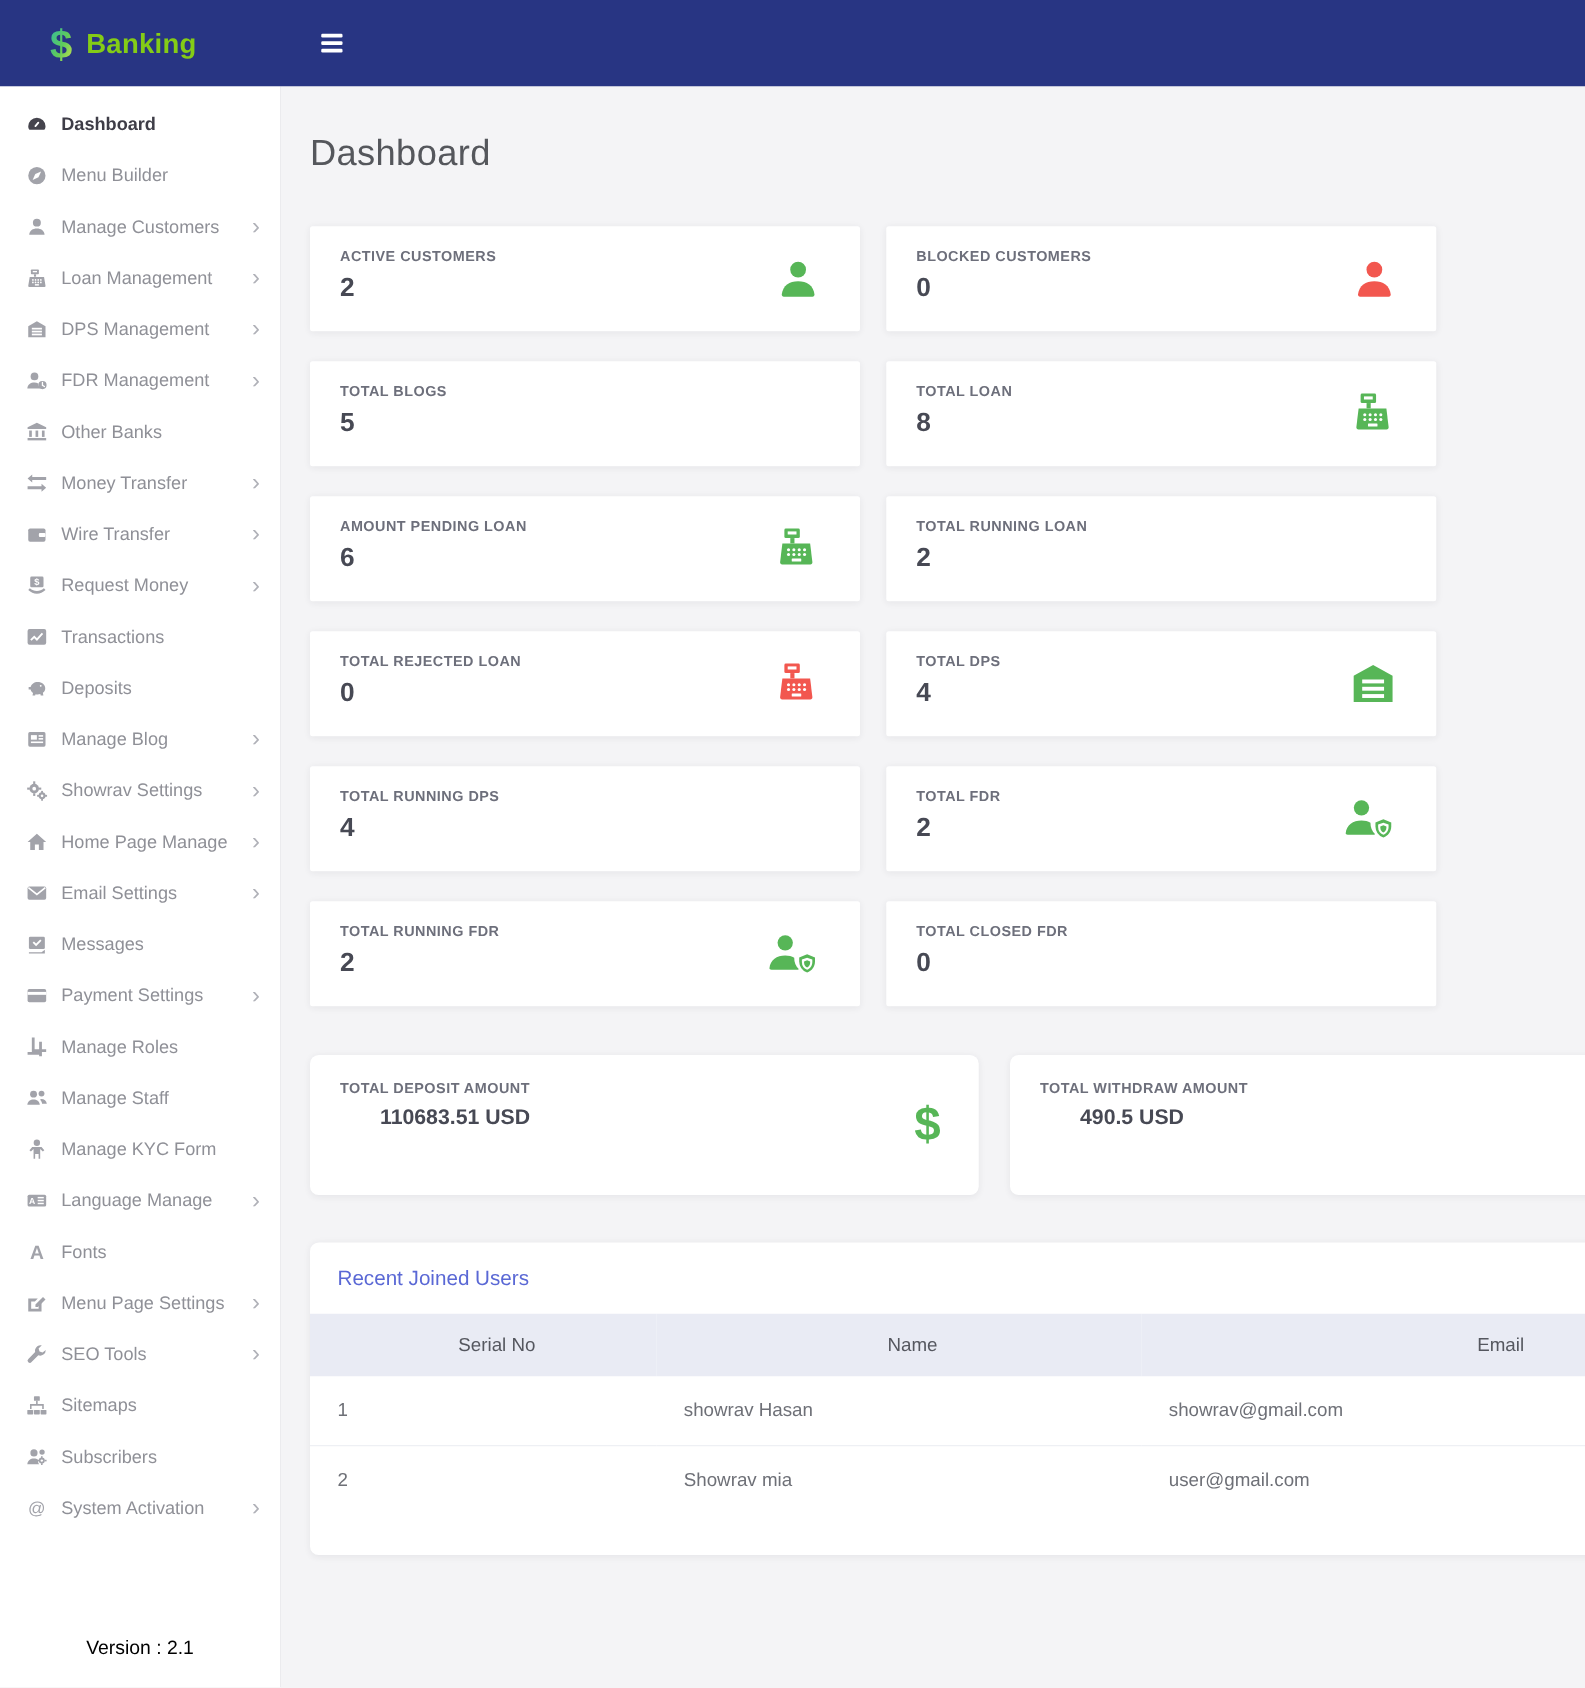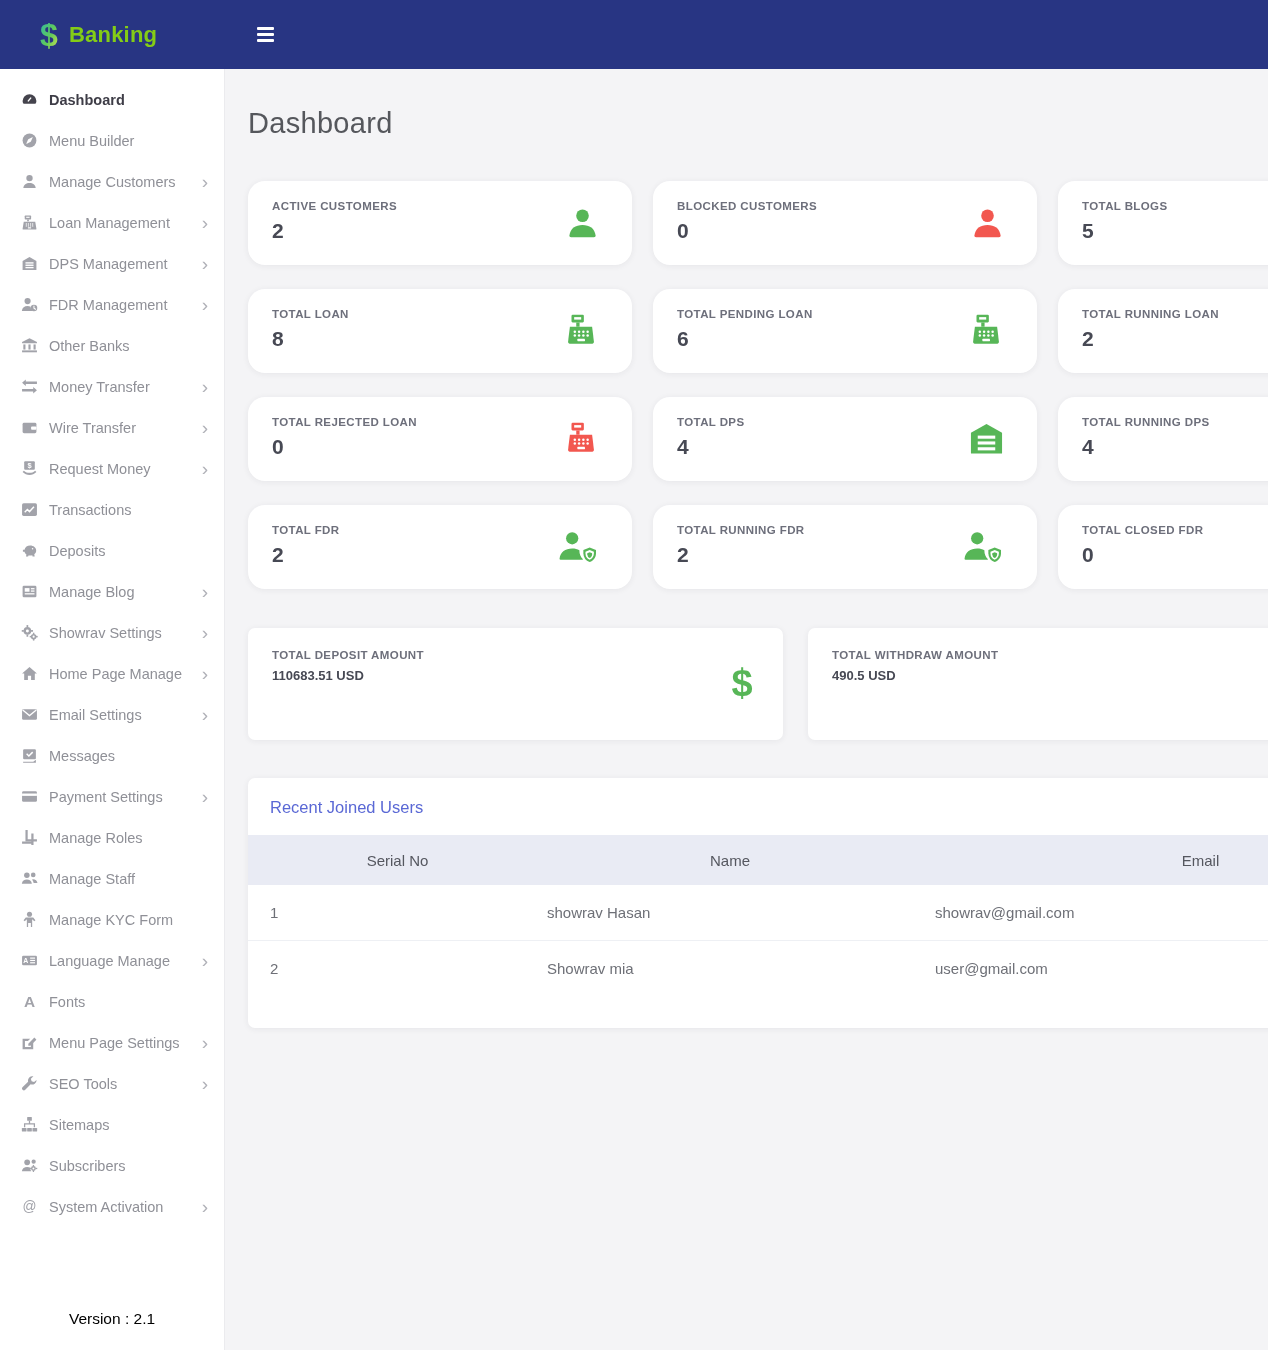--- a/index.html
+++ b/index.html
@@ -21,29 +21,29 @@
   .nav-ic svg{width:17px;height:17px;fill:currentColor;}
   .nav-item.active{color:#3e3d47;font-weight:700;}
   .nav-item.active .nav-ic{color:#45444d;}
   .chev{margin-left:auto;color:#b0b1b8;font-size:19px;line-height:1;font-weight:400;}
   .version{position:absolute;bottom:22px;width:100%;text-align:center;color:#000000;font-size:15.5px;}
   
   .main{position:absolute;top:69px;left:225px;width:1043px;height:1281px;overflow:hidden;}
   .content{padding:38px 0 0 23px;width:1250px;}
   .page-title{font-size:29px;color:#55575c;font-weight:400;margin:0 0 41px 0;letter-spacing:.3px;}
   .cards-grid{display:flex;flex-wrap:wrap;gap:24px 21px;width:1218px;}
-  .stat-card{width:384px;height:84px;background:#fff;border-radius:17px;box-shadow:0 1px 6px rgba(40,40,60,.07);position:relative;padding:19px 24px;box-sizing:border-box;}
+  .stat-card{width:440px;height:84px;background:#fff;border-radius:2px;box-shadow:0 1px 6px rgba(40,40,60,.07);position:relative;padding:19px 24px;box-sizing:border-box;}
   .stat-label{font-size:11.5px;font-weight:700;color:#6d6f7b;letter-spacing:.4px;}
   .stat-value{font-size:21px;font-weight:700;color:#474954;margin-top:7px;}
   .stat-ic{position:absolute;right:32px;top:50%;transform:translateY(-50%);display:flex;}
   .stat-ic svg{fill:currentColor;}
   .green{color:#57b657;} .red{color:#f2574f;}
   .amount-row{margin-top:39px;display:flex;gap:25px;}
   .amount-card{width:535px;height:112px;background:#fff;border-radius:7px;box-shadow:0 1px 6px rgba(40,40,60,.07);position:relative;padding:21px 24px;box-sizing:border-box;}
-  .amount-card .stat-value{font-size:13px;}
+  .amount-card .stat-value{font-size:17px;margin-left:32px;}
   
   .table-card{margin-top:38px;width:1218px;background:#fff;border-radius:7px;box-shadow:0 1px 6px rgba(40,40,60,.07);padding-bottom:32px;box-sizing:border-box;}
   .table-title{padding:20px 22px 18px 22px;color:#5a68d5;font-size:16.5px;}
   table{width:100%;border-collapse:collapse;font-size:15px;table-layout:fixed;}
   col.c1{width:277px;} col.c2{width:388px;}
   thead tr{background:#e9ebf4;}
   th{text-align:center;font-weight:400;color:#55575f;height:50px;padding:0 0 0 22px;}
   td{height:55px;padding:0 0 0 22px;color:#6e7077;border-bottom:1px solid #eef0f4;}
   tbody tr:last-child td{border-bottom:none;}
 </style>
@@ -442,21 +442,21 @@
                 <circle cx="13.5" cy="24.8" r="1.3"></circle>
                 <circle cx="18" cy="24.8" r="1.3"></circle>
                 <circle cx="22.5" cy="24.8" r="1.3"></circle>
                 <circle cx="27" cy="24.8" r="1.3"></circle>
                 <rect x="16.2" y="28.2" width="8" height="2.6" rx=".5"></rect>
               </g>
             </svg>
           </div>
         </div>
         <div class="stat-card">
-          <div class="stat-label">TOTAL PENDING LOAN</div>
+          <div class="stat-label">AMOUNT PENDING LOAN</div>
           <div class="stat-value">6</div>
           <div class="stat-ic green">
             <svg width="38" height="38" viewBox="0 0 40 40">
               <rect x="10" y="3" width="13" height="8" rx="1.2"></rect>
               <rect x="12.8" y="5.4" width="7.4" height="2.6" fill="#fff"></rect>
               <rect x="15" y="11" width="3.5" height="4.5"></rect>
               <path d="M8.3 15.5h23.4l1.9 15.9c.1 1-.7 1.9-1.7 1.9H8.1c-1 0-1.8-.9-1.7-1.9z"></path>
               <g fill="#fff">
                 <circle cx="13.5" cy="20.8" r="1.3"></circle>
                 <circle cx="18" cy="20.8" r="1.3"></circle>

